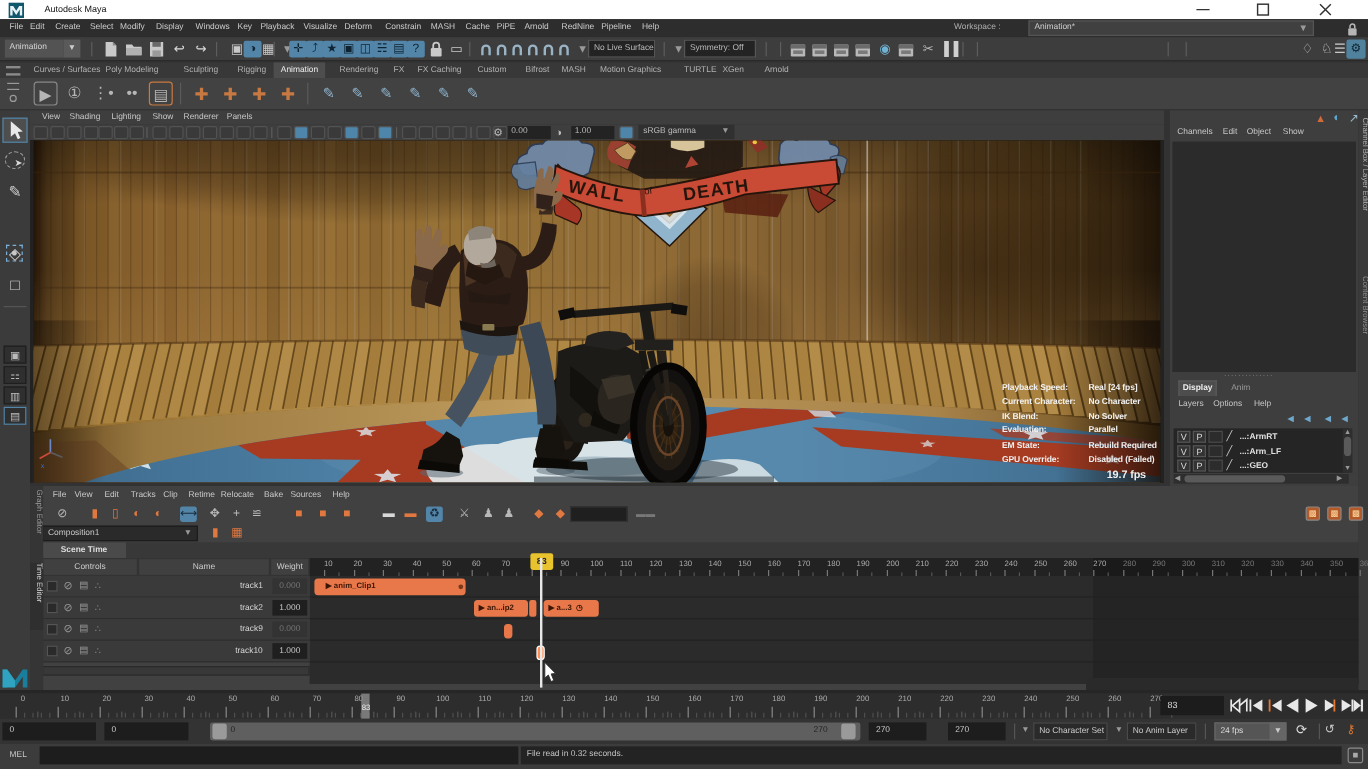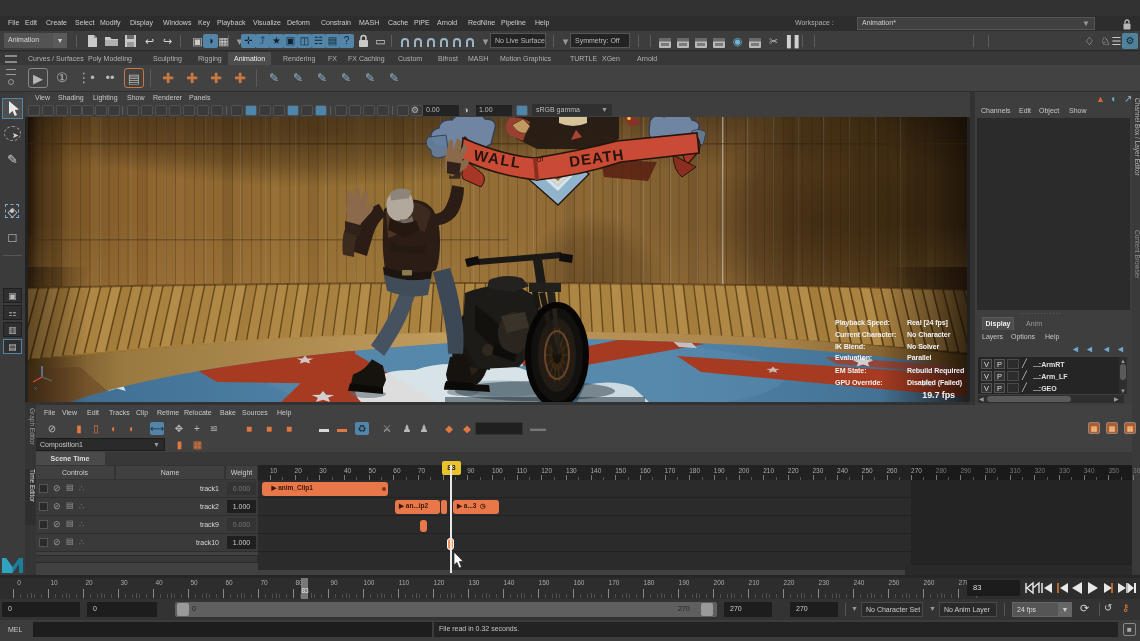--- a/index.html
+++ b/index.html
@@ -6,20 +6,32 @@
   html,body { width:1140px; height:641px; overflow:hidden; background:#2a2a2a;
     font-family:"Liberation Sans", sans-serif; }
   #app { position:relative; width:1140px; height:641px; background:#323232; }
   .abs { position:absolute; }
   .txt { color:#c8c8c8; font-size:11px; white-space:nowrap; }
 </style>
 </head>
 <body>
 <div id="app">
 
+  <div class="abs" style="left:0;top:0;width:1140px;height:16px;background:#ffffff;">
+    <svg class="abs" style="left:7px;top:2px;" width="13" height="13" viewBox="0 0 13 13">
+      <rect x="0" y="0" width="13" height="13" fill="#10566c"></rect>
+      <path d="M1.5 11 L1.5 3 L4 3 L6.5 7 L9 3 L11.5 3 L11.5 11 L9.5 11 L9.5 6 L6.5 10.4 L3.5 6 L3.5 11 Z" fill="#e8f2f5"></path>
+    </svg>
+    <div class="abs" style="left:37px;top:3px;font-size:7.5px;color:#111;">Autodesk Maya</div>
+    <svg class="abs" style="left:985px;top:0;" width="140" height="16" viewBox="0 0 140 16">
+      <line x1="12" y1="8" x2="23" y2="8" stroke="#333" stroke-width="1.2"></line>
+      <rect x="63" y="3.5" width="9" height="9" fill="none" stroke="#333" stroke-width="1.2"></rect>
+      <path d="M115 3.5 L124 12.5 M124 3.5 L115 12.5" stroke="#333" stroke-width="1.2"></path>
+    </svg>
+  </div>
 
   <div class="abs" style="left:0;top:16px;width:1140px;height:15px;background:#2d2d2d;">
     <div id="mainmenu"></div>
     <div class="abs txt" style="left:795px;top:3px;color:#b0b0b0;font-size:7px;">Workspace :</div>
     <div class="abs" style="left:857px;top:1px;width:238px;height:13px;background:#404040;border:1px solid #555;color:#cfcfcf;font-size:7px;padding:1px 4px;">Animation*
       <span class="abs" style="right:4px;top:1px;color:#999;font-size:8px;">▼</span>
     </div>
     <svg class="abs" style="left:1122px;top:3px;" width="10" height="11" viewBox="0 0 10 11">
         <rect x="1.5" y="4.5" width="7" height="6" rx="1" fill="#b5b5b5"></rect>
         <path d="M3 4.5 V3 a2 2 0 0 1 4 0 V4.5" fill="none" stroke="#b5b5b5" stroke-width="1.3"></path>

